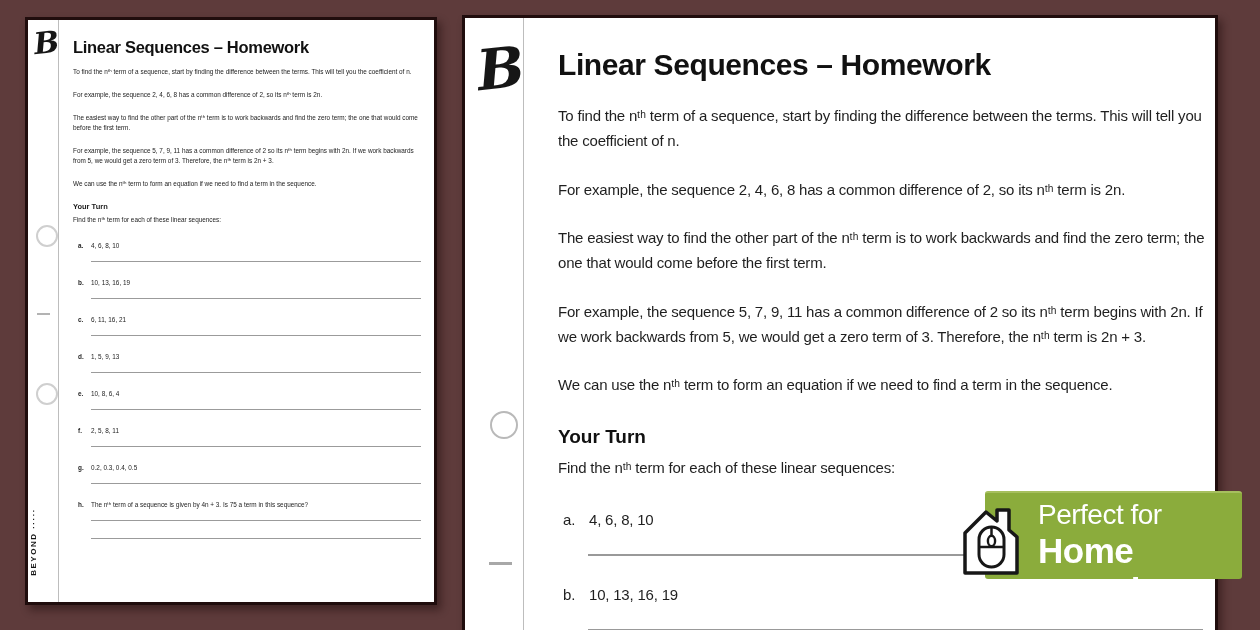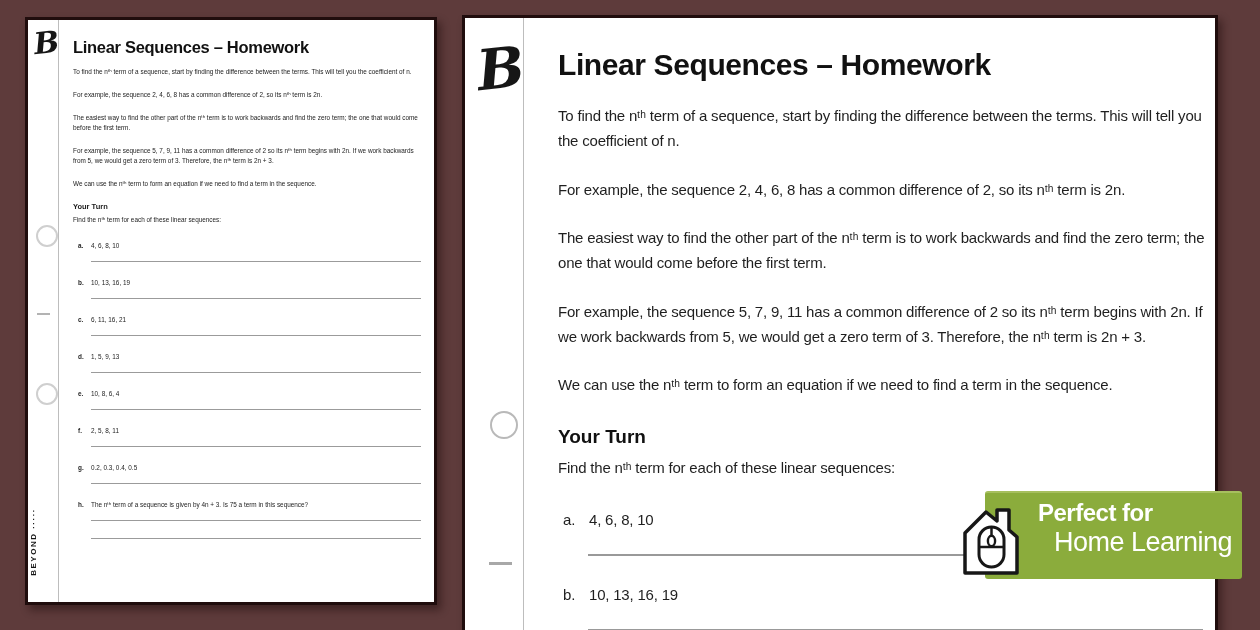--- a/index.html
+++ b/index.html
@@ -44,22 +44,22 @@
   .z-content h1{margin:0 0 22px 0;font-size:30px;letter-spacing:-0.4px;color:#111;}
   .z-content p{margin:0 0 24px 0;font-size:15px;line-height:1.65;letter-spacing:-0.2px;}
   .z-content h2{margin:28px 0 8px 0;font-size:19px;color:#111;}
   .z-seq{display:flex;margin:30px 0 0 5px;font-size:15px;letter-spacing:-0.2px;}
   .z-seq .letter{width:26px;}
   .z-line{height:2px;background:#999999;margin:26px 0 0 30px;width:615px;}
   
   .badge{position:absolute;left:985px;top:491px;width:257px;height:88px;z-index:10;
          border-radius:3px;border-top:2px solid #a6bf5e;box-sizing:border-box;}
   .badge-text{position:absolute;left:53px;top:6px;color:#ffffff;line-height:1.15;}
-  .badge-line1{font-size:24px;font-weight:700;letter-spacing:-0.5px;}
-  .badge-line2{font-size:27px;font-weight:normal;letter-spacing:-0.5px;margin-left:16px;}
+  .badge-line1{font-size:28px;font-weight:400;letter-spacing:-0.5px;}
+  .badge-line2{font-size:35px;font-weight:bold;letter-spacing:-0.5px;}
   .house-icon{position:absolute;left:960px;top:502px;z-index:11;}
 </style>
 </head>
 <body>
 
 <div class="canvas" style="background: rgb(94, 59, 59);">
 
   <div class="page thumb">
     <div class="margin-line"></div>
     <div class="logo-b">B</div>

